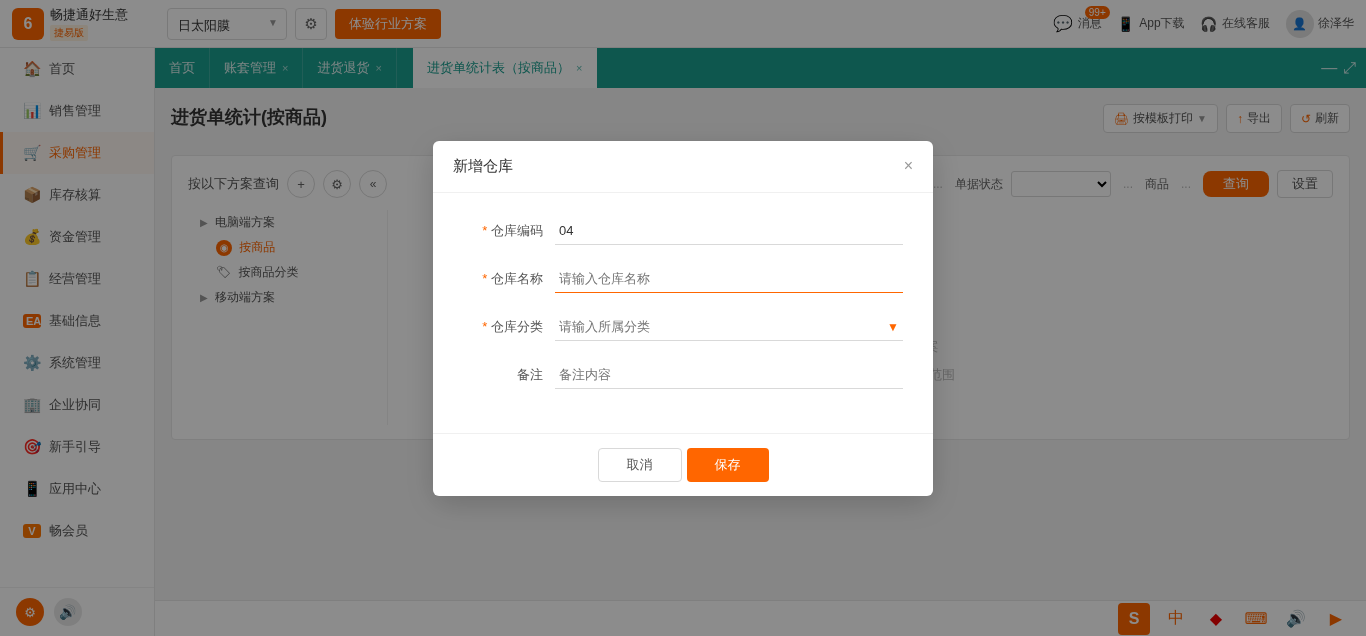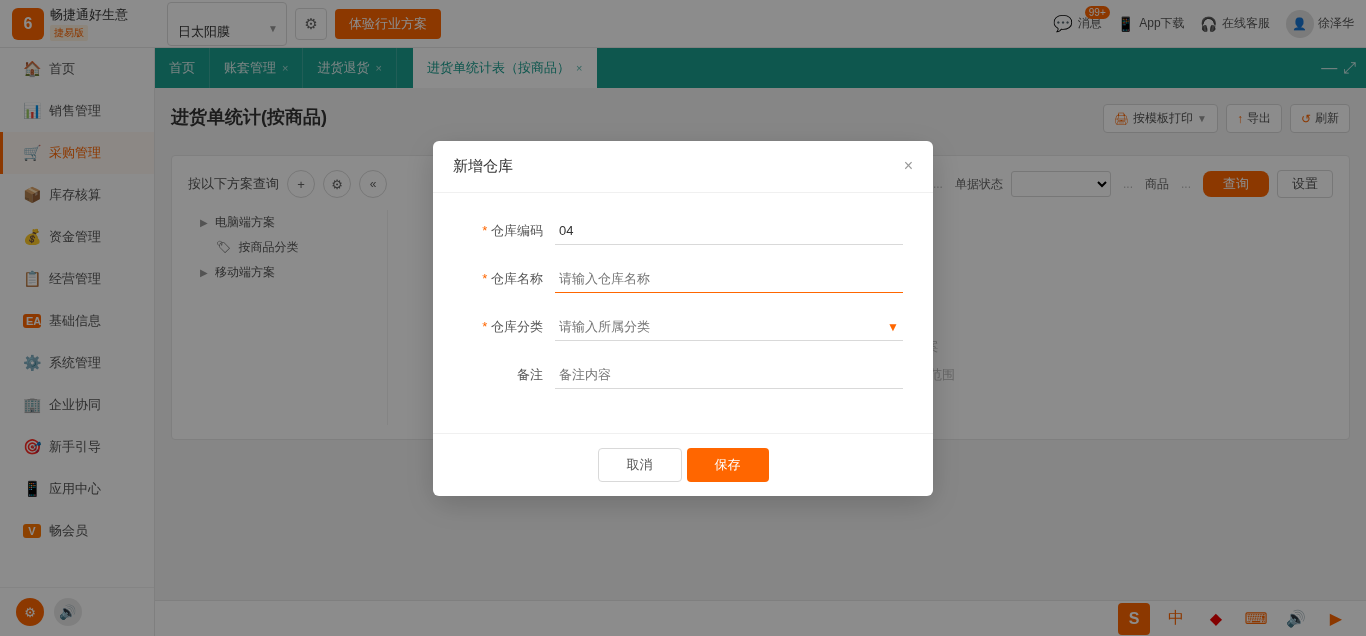--- a/index.html
+++ b/index.html
@@ -34,21 +34,21 @@
     .logo-badge { font-size: 10px; color: #f60; background: #fff3e0; padding: 1px 4px; border-radius: 2px; margin-top: 1px; display: inline-block; }
     .header-middle {
       flex: 1;
       display: flex;
       align-items: center;
       gap: 8px;
     }
     .store-selector {
       border: 1px solid #ddd;
       border-radius: 4px;
-      padding: 20px 28px 4px 10px;
+      padding: 8px 28px 4px 10px;
       font-size: 13px;
       color: #333;
       background: #fff;
       position: relative;
       display: flex; align-items: flex-start;
       cursor: pointer;
       min-width: 120px;
     }
     .store-selector-arrow { position: absolute; right: 8px; color: #999; font-size: 10px; }
     .gear-btn {
@@ -607,20 +607,24 @@
     </div>
 
     <div style="display:flex;gap:0;">
 
       <div class="filter-left">
         <div class="filter-tree">
           <div class="tree-node">
             <span class="tree-expand">▶</span>
             <span>电脑端方案</span>
           </div>
+          <div class="tree-node active" style="padding-left:28px;">
+            <span style="display:inline-block;width:16px;height:16px;background:#f60;border-radius:50%;color:#fff;text-align:center;line-height:16px;font-size:10px;margin-right:4px;">◉</span>
+            <span>按商品</span>
+          </div>
           <div class="tree-node" style="padding-left:28px;">
             <span class="tree-icon">🏷</span>
             <span>按商品分类</span>
           </div>
           <div class="tree-node">
             <span class="tree-expand">▶</span>
             <span>移动端方案</span>
           </div>
         </div>
       </div>

